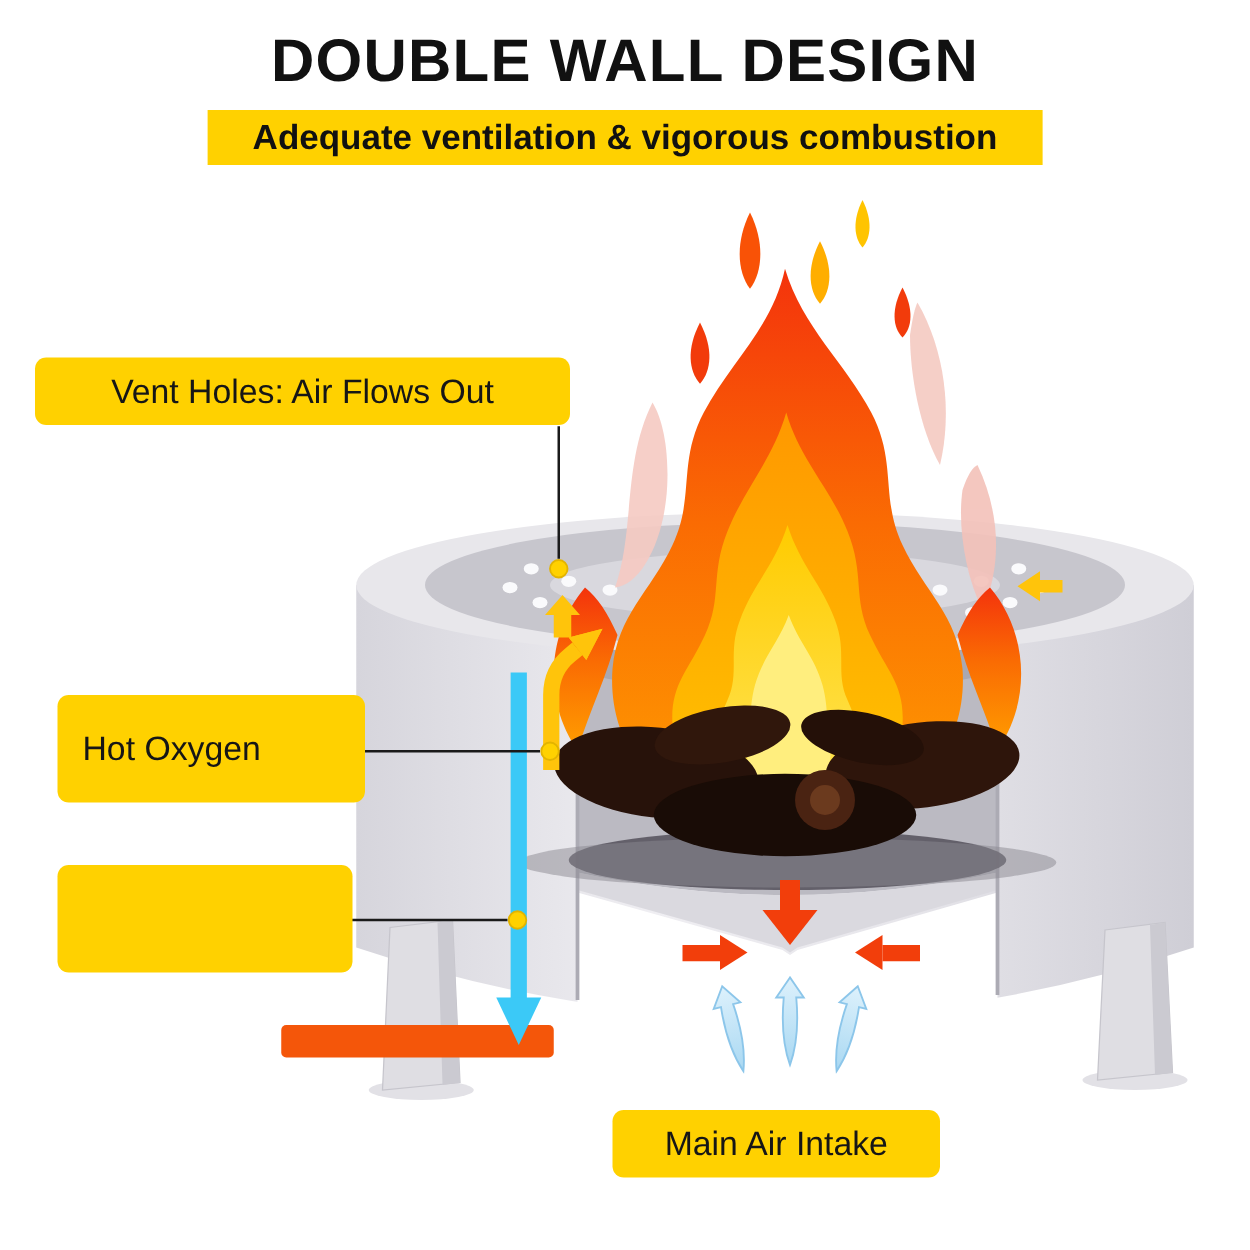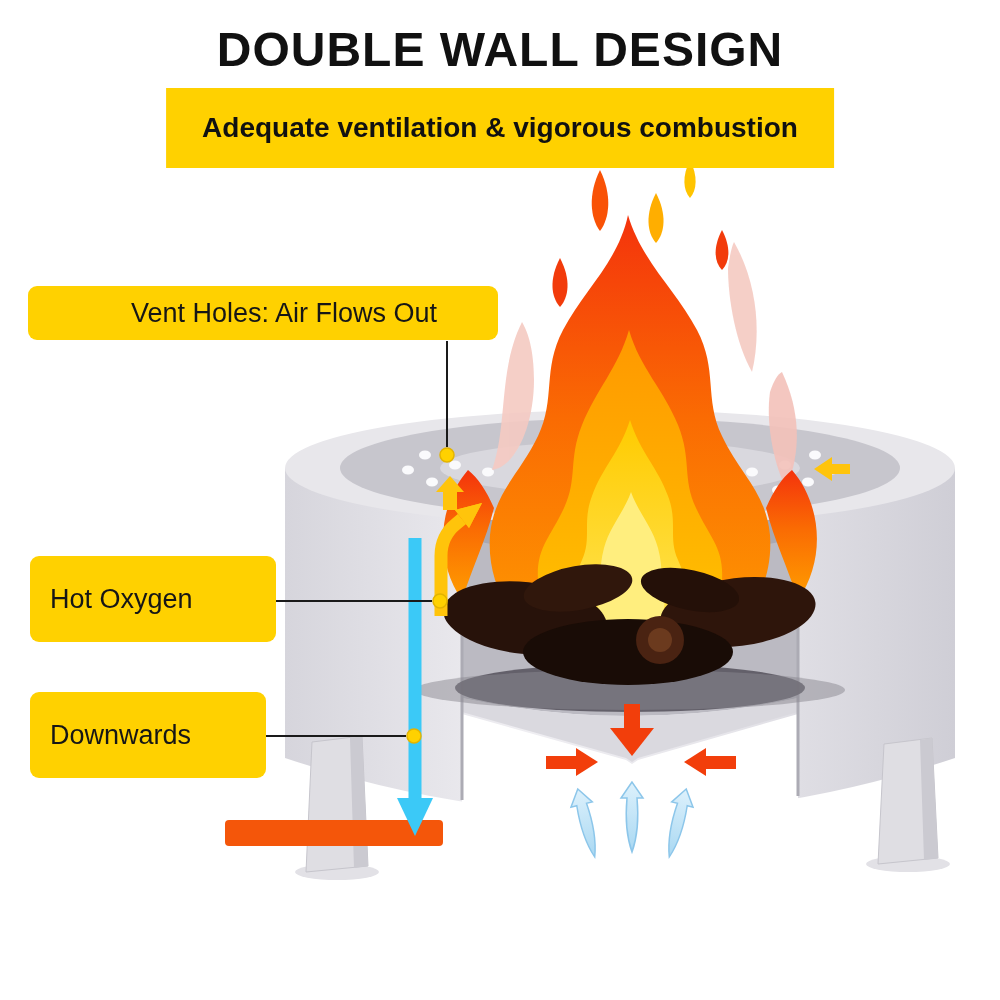--- a/index.html
+++ b/index.html
@@ -8,28 +8,28 @@
     font-family:"Liberation Sans",sans-serif;overflow:hidden;
   }
   .illustration{position:absolute;left:0;top:0;width:1000px;height:1000px;}
   .title{
     position:absolute;top:22px;left:0;width:100%;text-align:center;
     font-size:48px;font-weight:800;letter-spacing:1px;color:#111;
   }
   .subtitle{
     position:absolute;top:88px;left:50%;transform:translateX(-50%);
     background:#FFD100;color:#111;font-size:28px;font-weight:700;
-    padding:24px 36px;white-space:nowrap;
+    padding:6px 36px;white-space:nowrap;
   }
   .callout{
     position:absolute;background:#FFD100;color:#161616;border-radius:9px;
-    font-size:27px;display:flex;flex-direction:column;justify-content:center;padding-left:42px;
+    font-size:27px;display:flex;flex-direction:column;justify-content:center;
   }
   .callout.center{align-items:center;text-align:center;}
-  .callout.left{padding-left:20px;line-height:39px;}
+  .callout.left{padding-left:20px;line-height:39px;margin-left:16px;}
   #callout-vent{left:28px;top:286px;width:428px;height:54px;}
   #callout-hot{left:30px;top:556px;width:226px;height:86px;}
   #callout-co2{left:30px;top:692px;width:216px;height:86px;}
   #callout-main{left:490px;top:888px;width:262px;height:54px;}
 </style>
 </head>
 <body>
 
 <div class="stage">
 
@@ -197,17 +197,19 @@
 
   <div class="callout center" id="callout-vent">
     <span>Vent Holes: Air Flows Out</span>
   </div>
 
   <div class="callout left" id="callout-hot">
     <span>Hot Oxygen</span>
   </div>
 
   <div class="callout left" id="callout-co2">
-    <span>Downwards</span>
-  </div>
-
+  </div>
+
+  <div class="callout center" id="callout-main">
+    <span>Main Air Intake</span>
+  </div>
 
 </div>
 
 </body></html>

